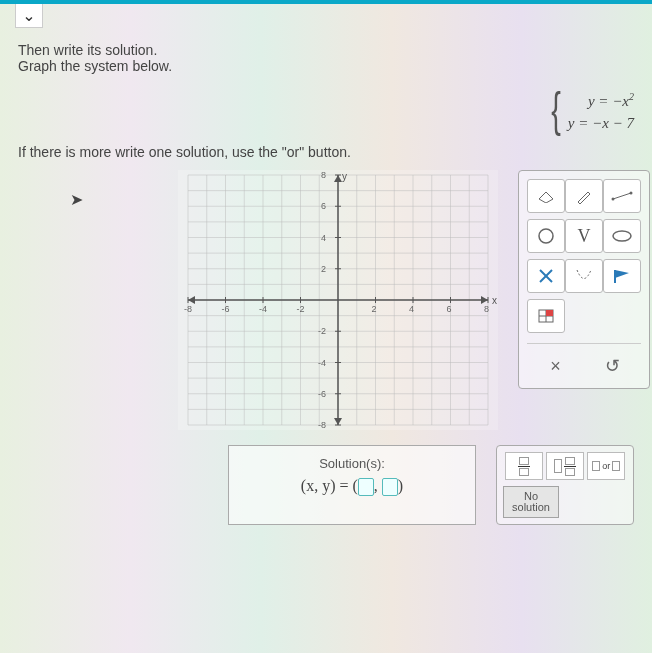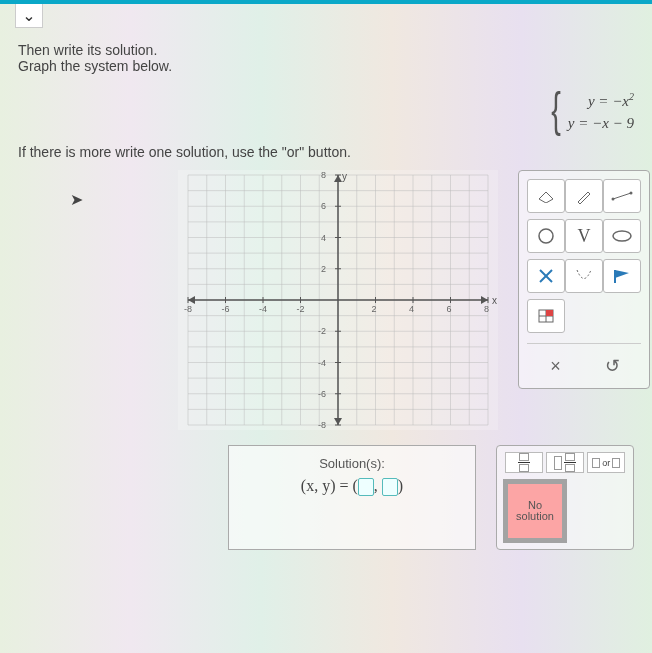--- a/index.html
+++ b/index.html
@@ -47,46 +47,46 @@
   padding: 10px; font-size: 13px; text-align: center;
 }
 .solution-value { font-family: 'Times New Roman', serif; font-size: 16px; margin-top: 6px; }
 .sol-input { display:inline-block; width: 16px; height: 18px; border: 1px solid #5bb; background: #eff; border-radius: 2px; vertical-align: middle; }
 .aux-box {
   width: 150px; border: 1px solid #aaa; background: rgba(255,255,255,0.5);
   border-radius: 4px; padding: 6px; font-size: 11px;
 }
 .aux-row { display: flex; justify-content: space-around; margin-bottom: 6px; }
 .aux-item {
-  width: 38px; height: 21px; border: 1px solid #bbb; background: #fff;
+  width: 38px; height: 28px; border: 1px solid #bbb; background: #fff;
   display: flex; align-items: center; justify-content: center; font-size: 12px;
 }
 .frac { display:inline-flex; flex-direction:column; align-items:center; font-size:9px; line-height:8px; }
 .frac .n, .frac .d { border:1px solid #999; width:10px; height:8px; }
 .frac .bar { width:12px; height:1px; background:#333; margin:1px 0; }
-.nosol { border: 5px solid #a3a3a3; background: #fca5a5; padding: 16px 8px; display:inline-block; color:#555; }
+.nosol { border: 1px solid #a3a3a3; background: #e5e5e5; padding: 4px 8px; display:inline-block; color:#555; }
 .cursor-arrow { position: absolute; top: 190px; left: 70px; font-size: 16px; }
 </style>
 </head>
 <body>
 
 <div class="top-bar"></div>
 <div class="chevron-tab">
   <span>⌄</span>
 </div>
 
 <div class="content">
   <div>Then write its solution.</div>
   <div>Graph the system below.</div>
 
   <div class="eq-block">
     <span class="brace">{</span>
     <span class="eqs">
       <span><span>y</span> = <span>−x</span><span class="sup">2</span></span><br>
-      <span>y = −x − 9</span>
+      <span>y = −x − 7</span>
     </span>
   </div>
 
   <div>If there is more write one solution, use the "or" button.</div>
 
   <div class="cursor-arrow">➤</div>
 
   <div class="main-row">
     <div class="graph-wrap">
       <svg class="graph" viewBox="0 0 320 260">

